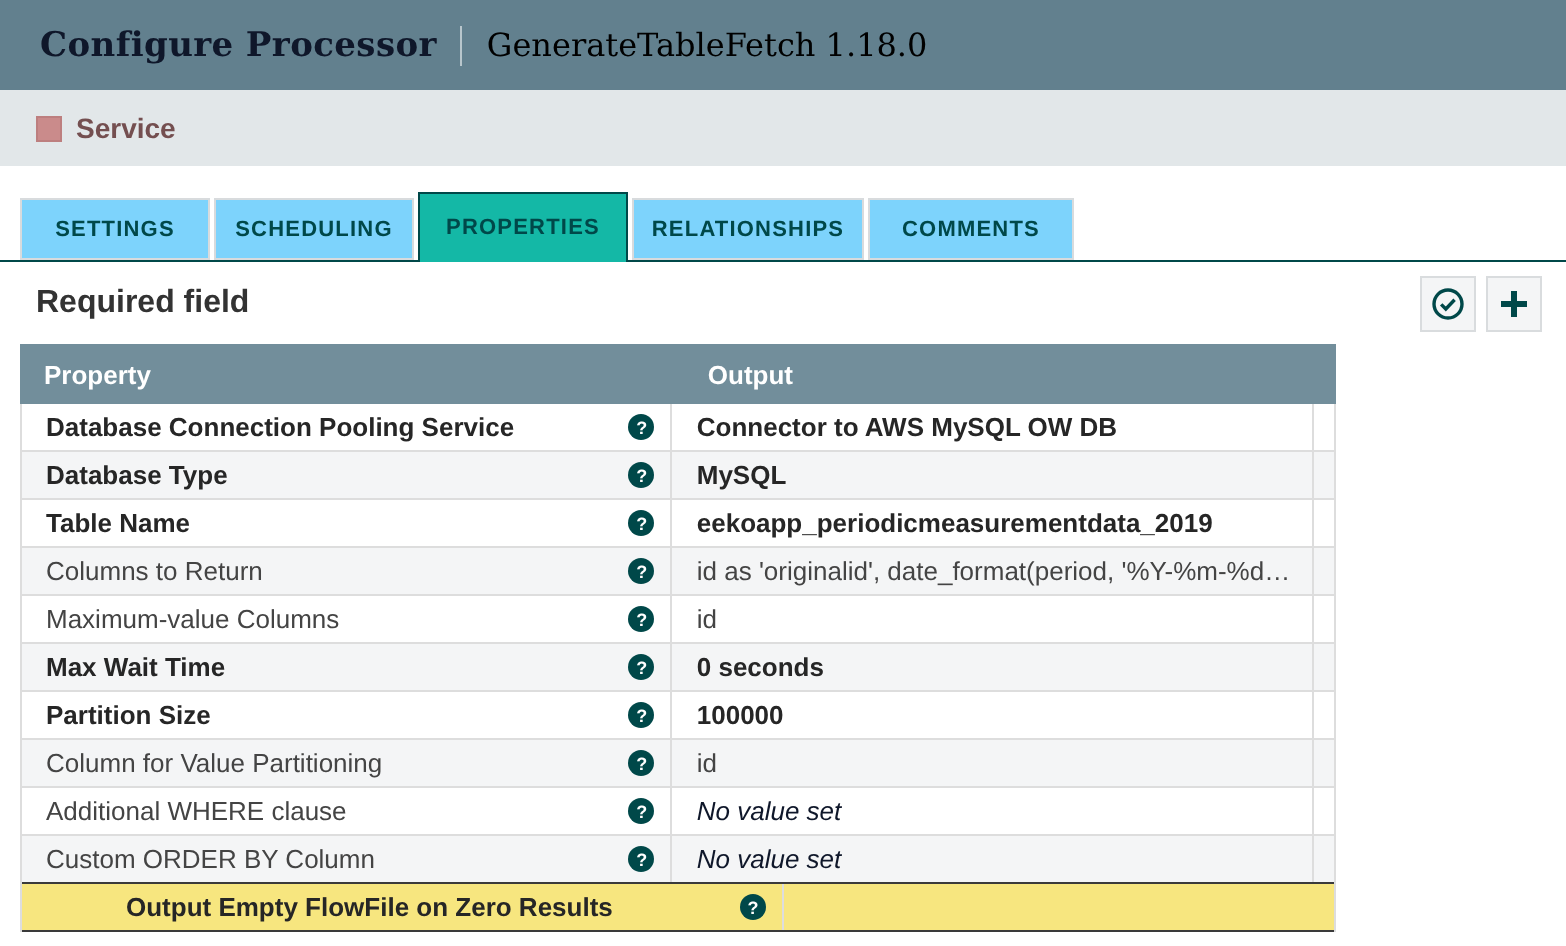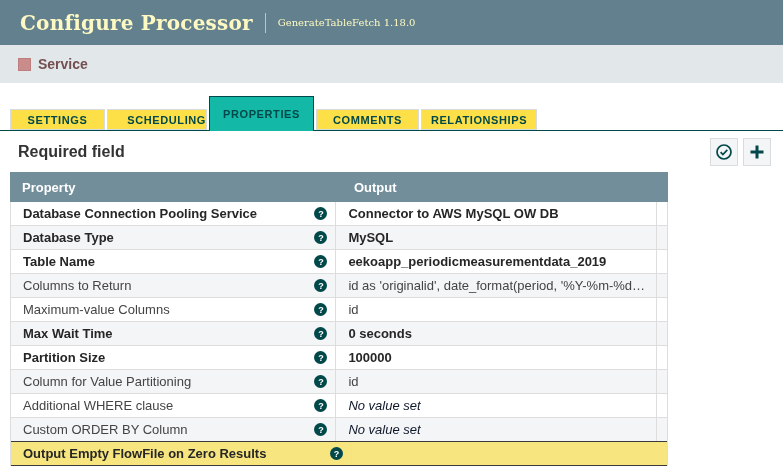--- a/index.html
+++ b/index.html
@@ -4,34 +4,34 @@
 <style>
   * { box-sizing: border-box; margin: 0; padding: 0; }
   html, body { width: 783px; height: 473px; overflow: hidden; background: #fff;
     font-family: "Liberation Sans", sans-serif; }
 
   .dialog { width: 783px; height: 473px; background: #fff; position: relative; }
 
   
   .dialog-header { height: 45px; background: #62808e; display: flex; align-items: center;
     padding: 0 20px; font-family: "DejaVu Serif", serif; }
-  .dialog-title { color: #fef9c3; font-size: 20px; font-weight: bold; letter-spacing: 0.2px; }
+  .dialog-title { color: #0f172a; font-size: 17px; font-weight: bold; letter-spacing: 0.2px; }
   .dialog-divider { width: 1px; height: 20px; background: rgba(255,255,255,0.55); margin: 0 12px; }
-  .dialog-subtitle { color: #fef9c3; font-size: 10px; }
+  .dialog-subtitle { color: #000000; font-size: 16px; }
 
   
   .status-bar { height: 38px; background: #e2e7e9; display: flex; align-items: center; padding: 0 18px; }
   .status-swatch { width: 13px; height: 13px; background: #ca8b8b; border: 1px solid #bd7f7f; margin-right: 7px; }
   .status-label { color: #744f50; font-size: 14px; font-weight: bold; }
 
   
   .tab-area { height: 14px; background: #ffffff; }
   .tab-strip { display: flex; align-items: flex-end; height: 34px; padding-left: 10px;
     border-bottom: 1px solid #004849; }
-  .tab { height: 21px; background: #fde047; border: 1px solid #d8dbdd; margin-right: 2px;
+  .tab { height: 31px; background: #7dd3fc; border: 1px solid #d8dbdd; margin-right: 2px;
     display: flex; align-items: center; justify-content: center;
     font-size: 11px; font-weight: bold; letter-spacing: 0.6px; color: #004849; cursor: pointer; }
   .tab.active { height: 35px; background: #14b8a6; border: 1px solid #004849; border-bottom: none;
     margin-bottom: -1px; z-index: 2; position: relative; }
 
   
   .toolbar-row { height: 41px; display: flex; align-items: center; padding: 0 12px 0 18px; }
   .required-label { font-size: 16px; font-weight: bold; color: #333333; }
   .toolbar-spacer { flex: 1; }
   .icon-button { width: 28px; height: 28px; background: #f4f5f6; border: 1px solid #d9dcde;
@@ -52,21 +52,21 @@
   .td { height: 100%; display: flex; align-items: center; overflow: hidden; }
   .td-prop { width: 341px; padding-left: 12px; padding-right: 8px; border-right: 1px solid #dddddd; }
   .td-val  { width: 336px; padding-left: 12px; padding-right: 8px; border-right: 1px solid #dddddd; }
   .td-act  { flex: 1; padding-left: 10px; }
   .prop-label { flex: 1; white-space: nowrap; overflow: hidden; }
   .val-label { white-space: nowrap; overflow: hidden; text-overflow: ellipsis; }
 
   .tr.required .prop-label, .tr.required .val-label { font-weight: bold; color: #262626; }
   .tr.unset .val-label { color: #0f172a; font-weight: normal; font-style: italic; }
   .tr.selected { background: #f7e67f !important; border-top: 1px solid #3a3a3a;
-    border-bottom: 1px solid #3a3a3a; height: 25px; margin-top: -1px; position: relative; z-index: 1; }
+    border-bottom: 1px solid #3a3a3a; height: 25px; margin-top: -1px; position: relative; z-index: 1; padding-left: 40px; }
 
   .help-icon { width: 13px; height: 13px; border-radius: 50%; background: #004849; color: #ffffff;
     font-size: 9px; font-weight: bold; display: flex; align-items: center; justify-content: center;
     flex: none; cursor: pointer; }
   .goto-icon { color: #004849; font-size: 15px; font-weight: bold; cursor: pointer; line-height: 1; }
 </style>
 </head>
 <body>
 
 <div class="dialog">
@@ -81,31 +81,31 @@
     <span class="status-swatch"></span>
     <span class="status-label">Service</span>
   </div>
 
   <div class="tab-area"></div>
 
   <div class="tab-strip">
       <div class="tab" style="width: 95px;">
     <span>SETTINGS</span>
   </div>
-      <div class="tab" style="width: 100px; justify-content: flex-end;">
+      <div class="tab" style="width: 100px;">
     <span>SCHEDULING</span>
   </div>
       <div class="tab active" style="width: 105px;">
     <span>PROPERTIES</span>
   </div>
+      <div class="tab" style="width: 116px;">
+    <span>RELATIONSHIPS</span>
+  </div>
       <div class="tab" style="width: 103px;">
     <span>COMMENTS</span>
-  </div>
-      <div class="tab" style="width: 116px;">
-    <span>RELATIONSHIPS</span>
   </div>
     </div>
 
   <div class="toolbar-row">
     <span class="required-label">Required field</span>
     <span class="toolbar-spacer"></span>
     <button class="icon-button">
       <span>
         <svg width="18" height="18" viewBox="0 0 18 18">
           <circle cx="9" cy="9" r="7" fill="none" stroke="#004849" stroke-width="1.7"></circle>

